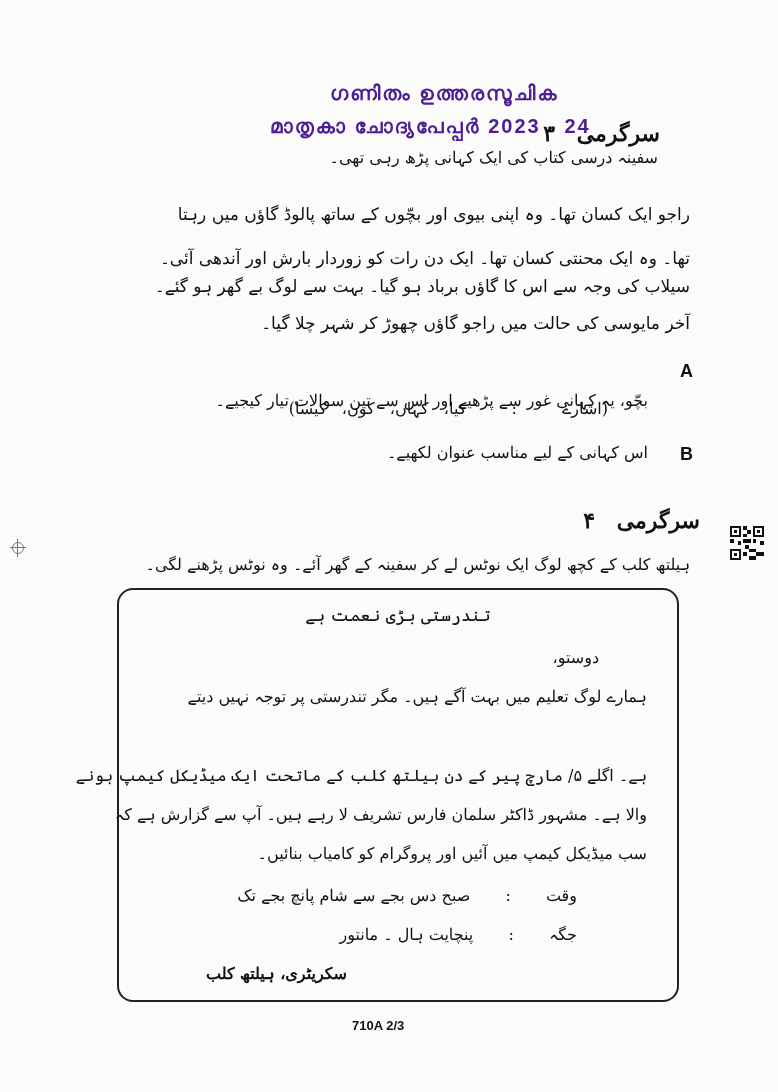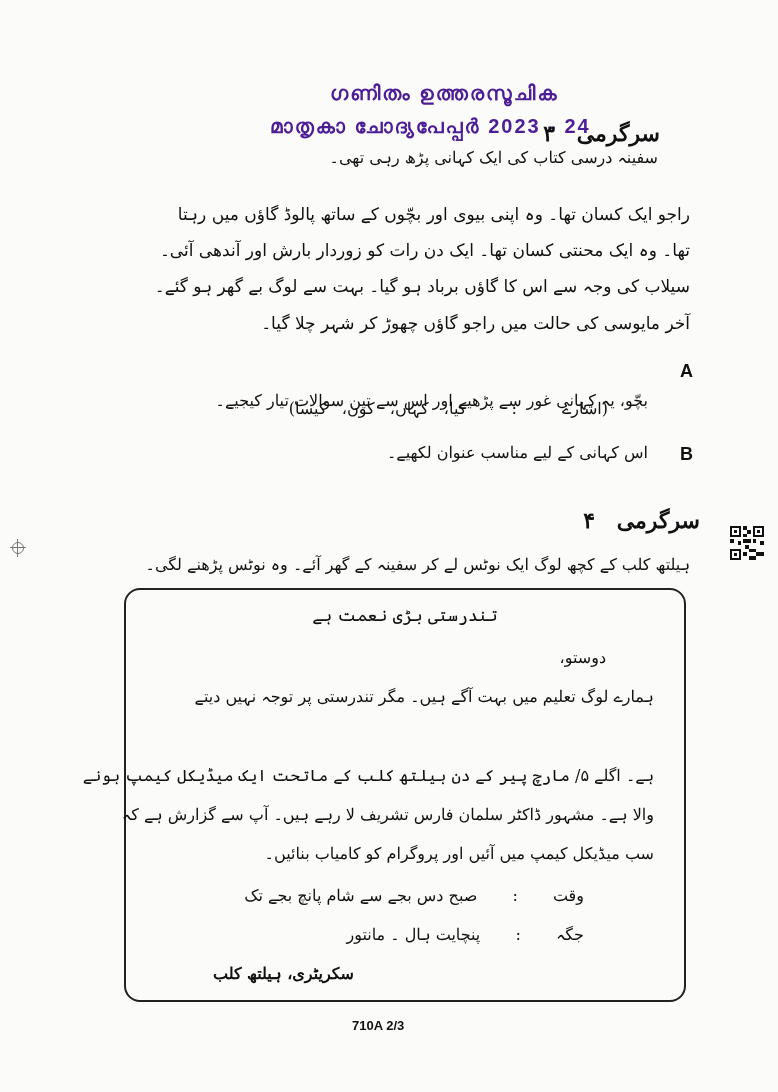--- a/index.html
+++ b/index.html
@@ -13,21 +13,21 @@
   .ghost { position: absolute; color: #4c1d95; font-family: "Liberation Sans", sans-serif; font-weight: bold; letter-spacing: 2px; }
   .rtl { direction: rtl; unicode-bidi: embed; position: absolute; white-space: nowrap; }
   .heading { font-size: 22px; font-weight: bold; font-family: "DejaVu Serif", serif; }
   .heading .num { margin-right: 14px; }
   .intro { font-size: 16px; font-family: "DejaVu Serif", serif; }
   .story { font-size: 17px; font-family: "DejaVu Serif", serif; }
   .q { font-size: 16px; font-family: "DejaVu Serif", serif; }
   .qletter { position: absolute; font-family: "Liberation Sans", sans-serif; font-size: 18px; font-weight: bold; }
   .notice {
     position: absolute; left: 117px; top: 588px; width: 562px; height: 414px;
-    border: 2px solid #222; border-radius: 16px; box-sizing: border-box; margin-left: 7px;
+    border: 2px solid #222; border-radius: 16px; box-sizing: border-box;
   }
   .notice .rtl { font-family: "DejaVu Serif", serif; font-size: 16px; }
   .notice-title { font-size: 17px !important; }
   .footer { position: absolute; left: 352px; top: 1018px; font-family: "Liberation Sans", sans-serif; font-weight: bold; font-size: 13px; }
   .qr { position: absolute; left: 730px; top: 525px; width: 34px; height: 36px; }
   .reg { position: absolute; left: 12px; top: 542px; width: 10px; height: 10px; border: 1px solid #777; border-radius: 50%; }
   .reg::before { content: ""; position: absolute; left: 4px; top: -4px; width: 1px; height: 18px; background: #777; }
   .reg::after { content: ""; position: absolute; left: -3px; top: 4px; width: 16px; height: 1px; background: #777; }
 </style>
 </head>
@@ -40,21 +40,21 @@
 
   <div class="reg"></div>
 
   <div class="rtl heading" style="right:118px; top:120px;">
     <span>سرگرمی</span>
     <span class="num">۳</span>
   </div>
   <div class="rtl intro" style="right:120px; top:148px;">سفینہ درسی کتاب کی ایک کہانی پڑھ رہی تھی۔</div>
 
   <div class="rtl story" style="right:88px; top:204px;">راجو ایک کسان تھا۔ وہ اپنی بیوی اور بچّوں کے ساتھ پالوڈ گاؤں میں رہتا</div>
-  <div class="rtl story" style="right:88px; top:240px;">تھا۔ وہ ایک محنتی کسان تھا۔ ایک دن رات کو زوردار بارش اور آندھی آئی۔</div>
+  <div class="rtl story" style="right:88px; top:248px;">تھا۔ وہ ایک محنتی کسان تھا۔ ایک دن رات کو زوردار بارش اور آندھی آئی۔</div>
   <div class="rtl story" style="right:88px; top:276px;">سیلاب کی وجہ سے اس کا گاؤں برباد ہو گیا۔ بہت سے لوگ بے گھر ہو گئے۔</div>
   <div class="rtl story" style="right:88px; top:313px;">آخر مایوسی کی حالت میں راجو گاؤں چھوڑ کر شہر چلا گیا۔</div>
 
   <div class="qletter" style="left:680px; top:361px;">A</div>
   <div class="rtl q" style="right:130px; top:360px;margin-top:31px;">بچّو، یہ کہانی غور سے پڑھیے اور اس سے تین سوالات تیار کیجیے۔</div>
 
   <div class="rtl q" style="right:170px; top:399px;">
     <span>(اشارے</span>
     <span style="margin:0 40px;">:</span>
     <span style="white-space:pre;">کیا،   کہاں،   کون،   کیسا)</span>

